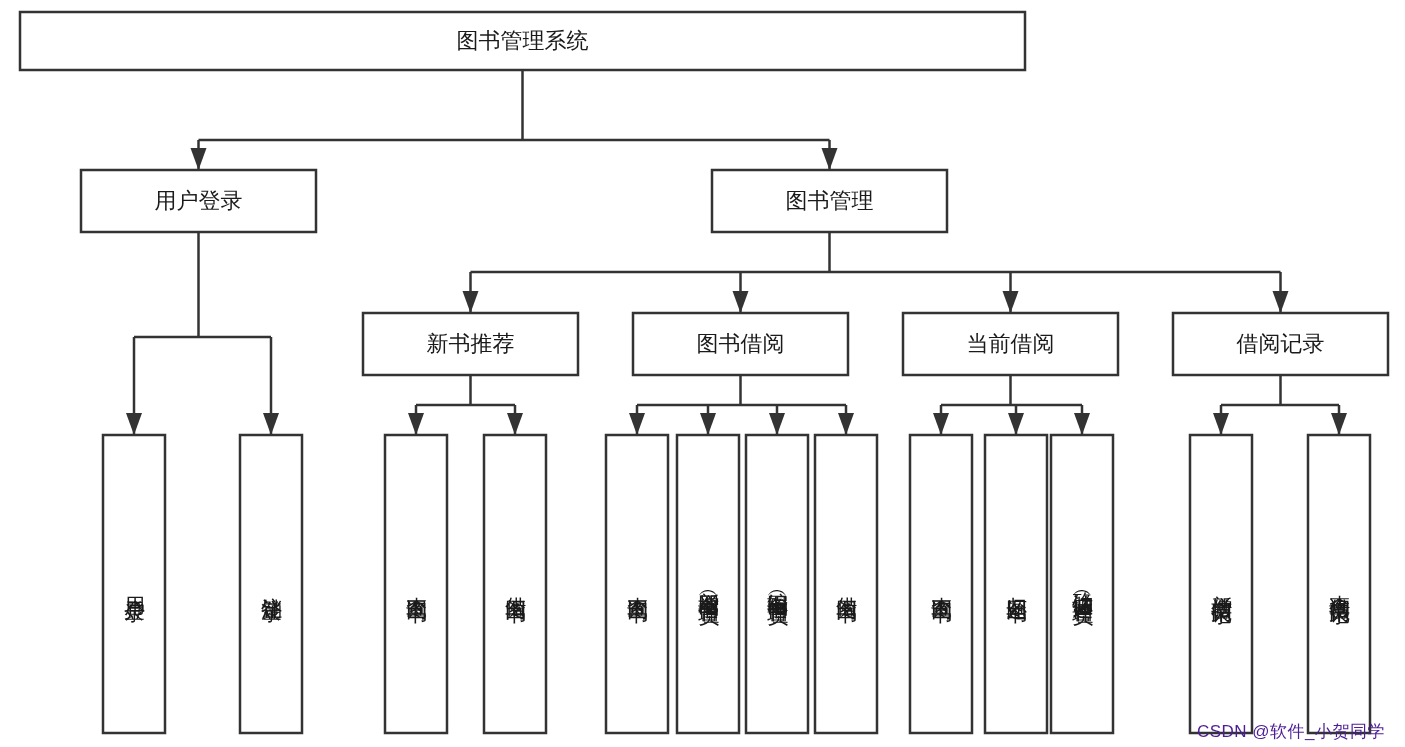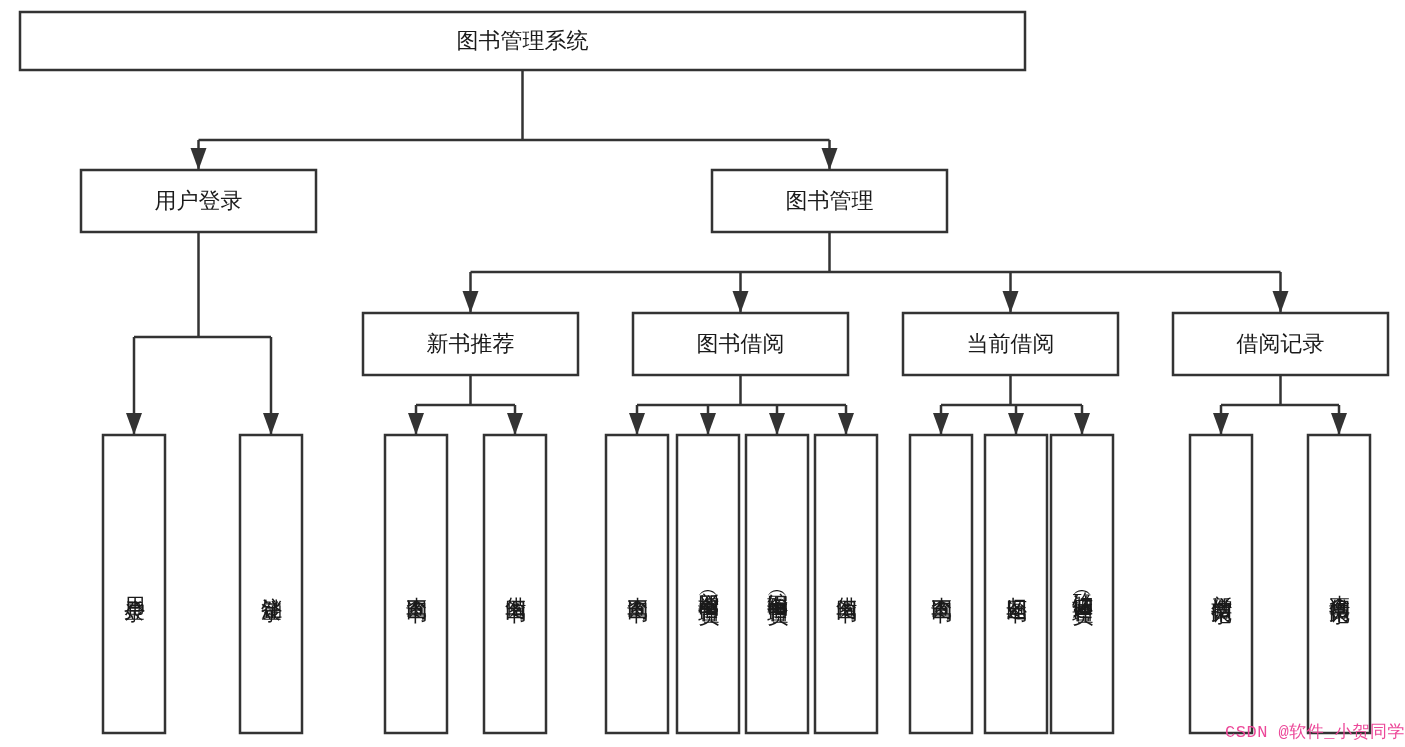--- a/index.html
+++ b/index.html
@@ -50,25 +50,25 @@
     font-size: 21px;
     line-height: 1.12;
     color: #1a1a1a;
     letter-spacing: 2px;
     text-align: center;
     white-space: nowrap;
     pointer-events: none;
   }
   #watermark {
     position: absolute;
-    right: 0;
+    right: 20px;
     bottom: 4px;
-    font-family: Liberation Mono, monospace;
+    font-family: Liberation Sans, sans-serif;
     font-size: 17px;
-    color: #ec4899;
+    color: #4c1d95;
     white-space: nowrap;
     letter-spacing: 0.5px;
   }
 </style>
 </head>
 <body>
 
 <div id="canvas">
 
   <svg id="diagram" viewBox="0 0 1405 747">

